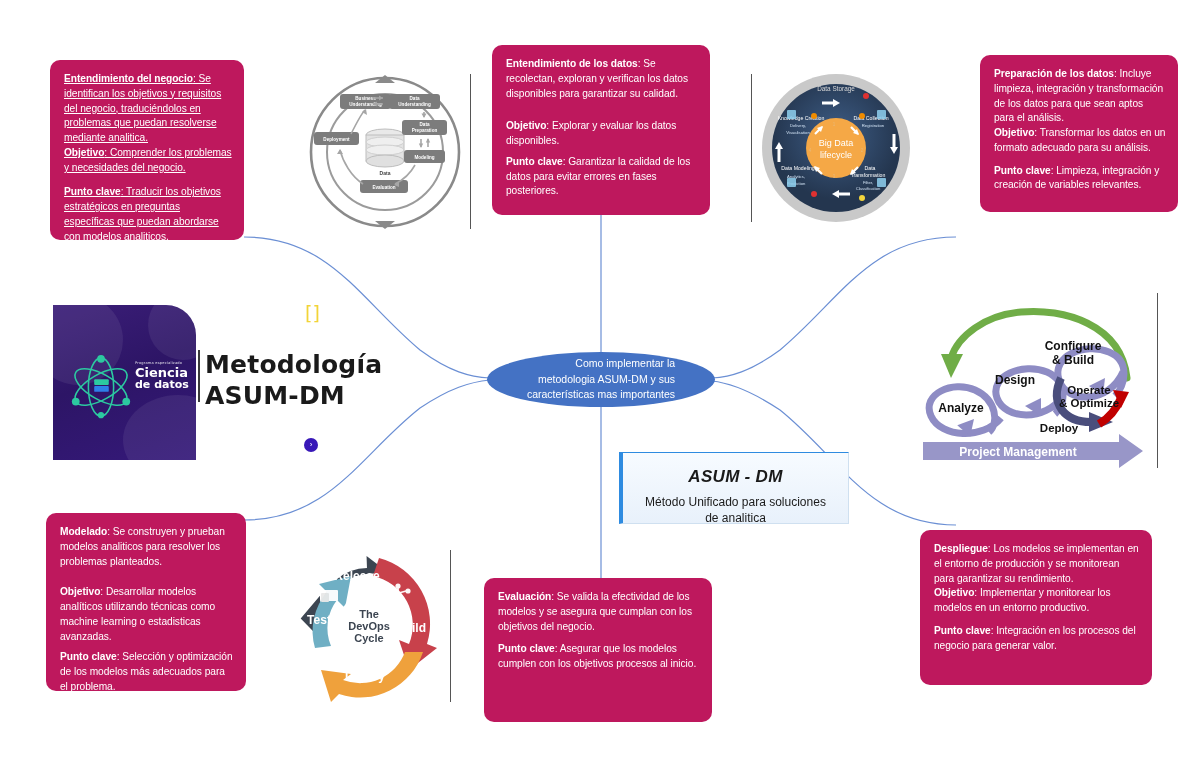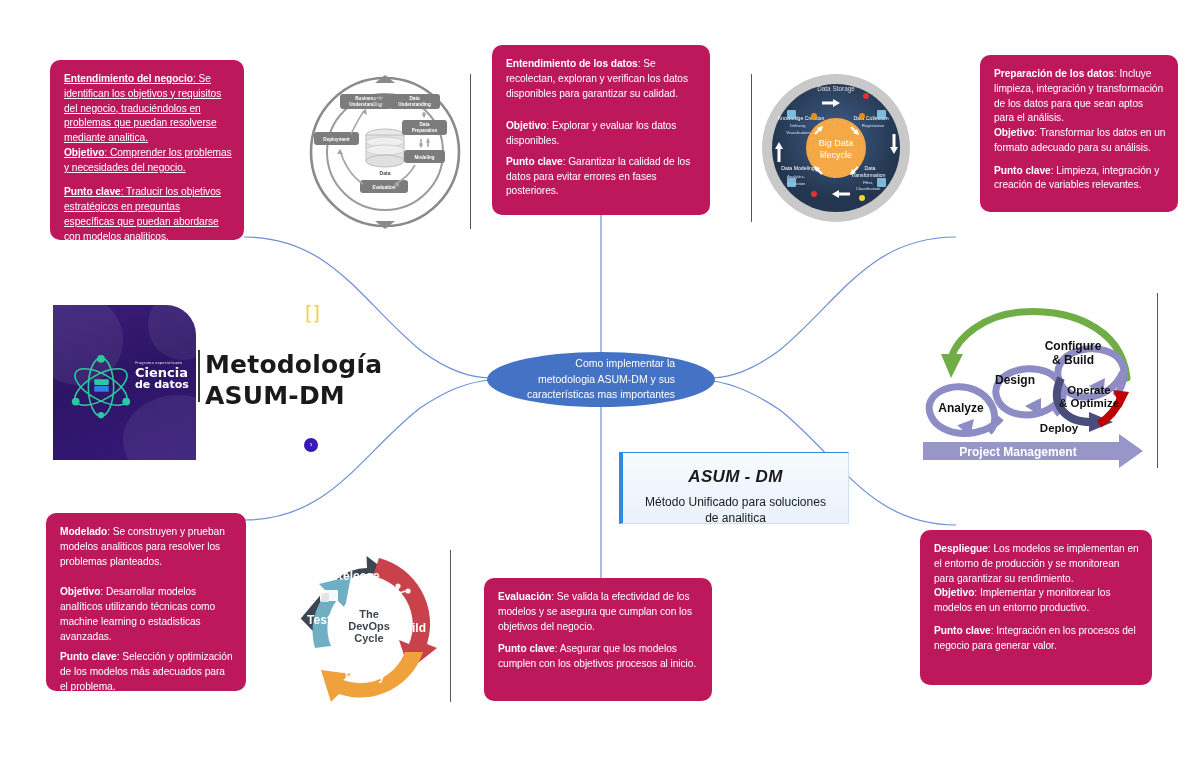--- a/index.html
+++ b/index.html
@@ -162,21 +162,21 @@
   </div>
 
   <div class="node" style="left:46px; top:513px; width:200px; height:178px;">
     <p><b>Modelado</b><span>: Se construyen y prueban modelos analiticos para resolver los problemas planteados.</span></p>
     <div class="gap" style="height:16px"></div>
     <p><b>Objetivo</b><span>: Desarrollar modelos analíticos utilizando técnicas como machine learning o estadisticas avanzadas.</span></p>
     <div class="gap" style="height:6px"></div>
     <p><b> Punto clave</b><span>: Selección y optimización de los modelos más adecuados para el problema.</span></p>
   </div>
 
-  <div class="node" style="left:484px; top:578px; width:228px; height:123px;">
+  <div class="node" style="left:484px; top:578px; width:228px; height:144px;">
     <p><b>Evaluación</b><span>: Se valida la efectividad de los modelos y se asegura que cumplan con los objetivos del negocio.</span></p>
     <div class="gap" style="height:8px"></div>
     <p><b> Punto clave</b><span>: Asegurar que los modelos cumplen con los objetivos procesos al inicio.</span></p>
   </div>
 
   <div class="node" style="left:920px; top:530px; width:232px; height:155px;">
     <p><b>Despliegue</b><span>: Los modelos se implementan en el entorno de producción y se monitorean para garantizar su rendimiento.</span></p>
     <p><b>Objetivo</b><span>: Implementar y monitorear los modelos en un entorno productivo.</span></p>
     <div class="gap" style="height:8px"></div>
     <p><b> Punto clave</b><span>: Integración en los procesos del negocio para generar valor.</span></p>

